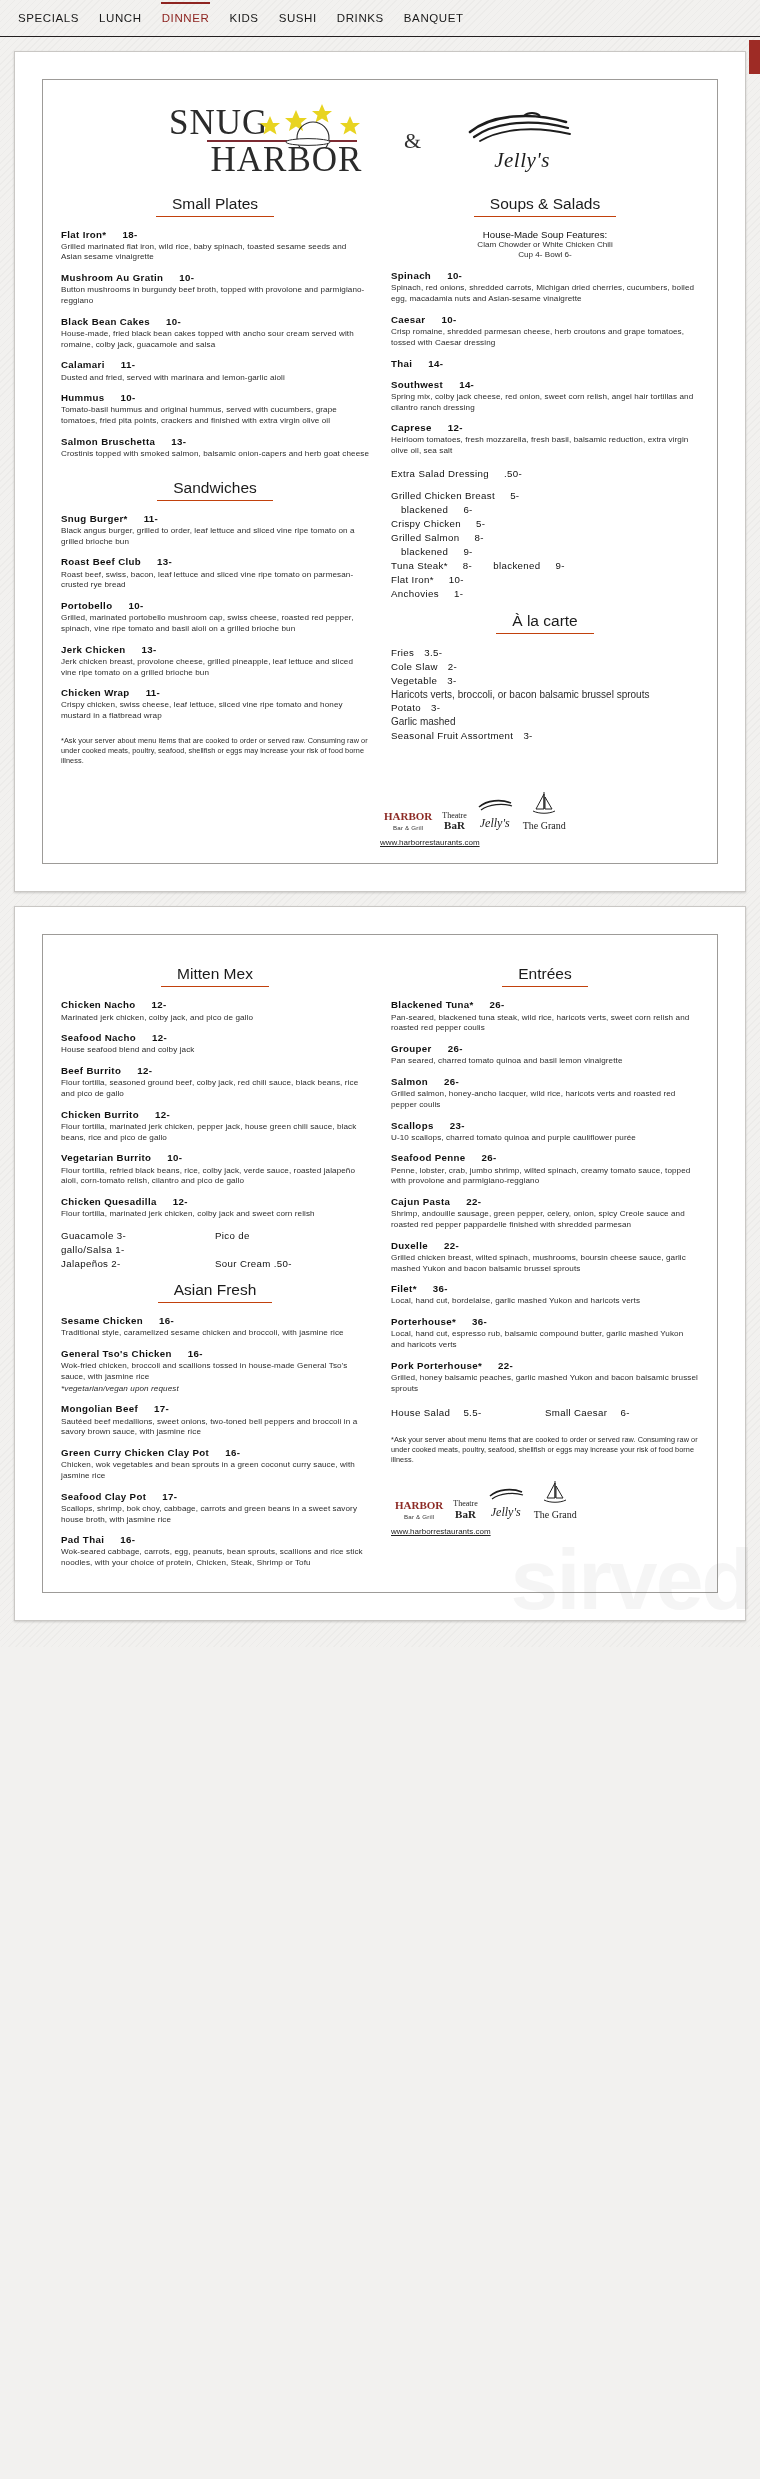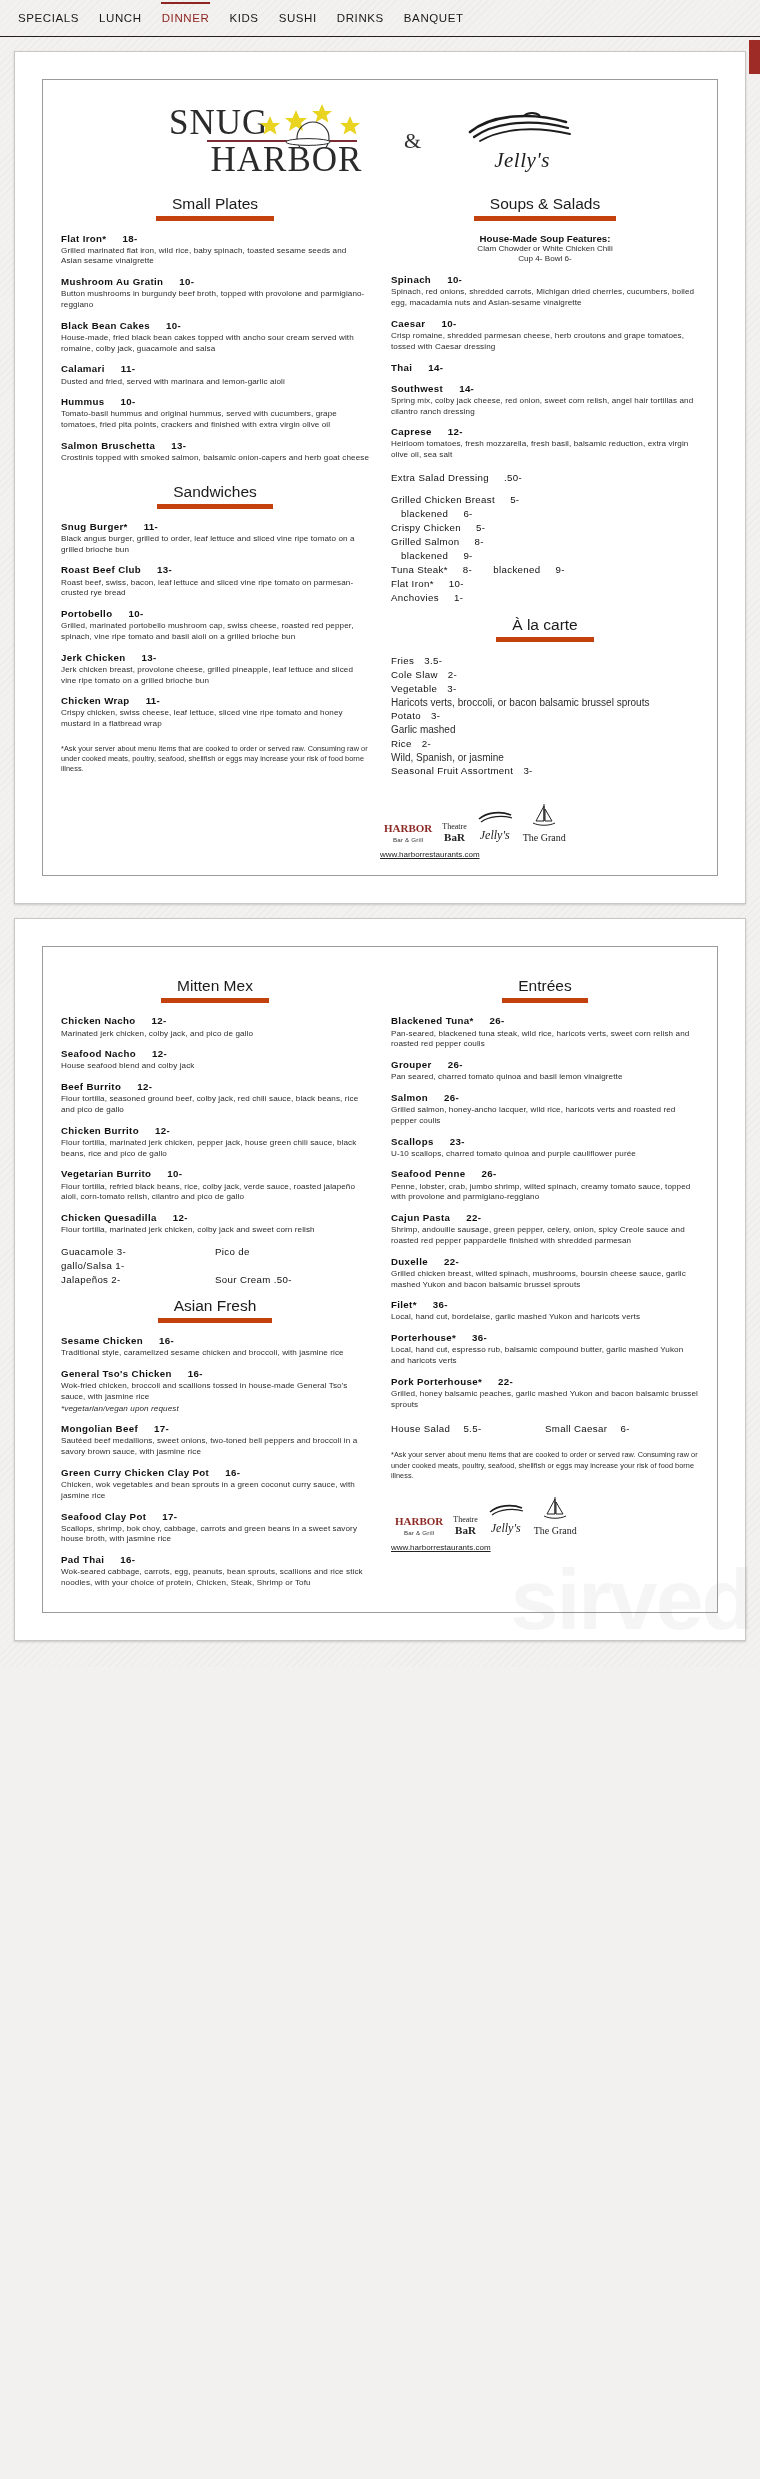--- a/index.html
+++ b/index.html
@@ -80,21 +80,21 @@
 
   
   .cols { display:flex; gap:22px; margin-top:4px; }
   .col { width:50%; }
   .sect-title {
     text-align:left;
     font-size:15.5px;
     color:#1b1b1b;
     margin:10px 0 12px 0;
     padding-bottom:3px;
-    border-bottom:5px solid #c2410c;
+    border-bottom:1px solid #c2410c;
     display:block;
     width:100%;
   }
   .sect-title-wrap { display:flex; justify-content:center; }
   .sect-title-wrap .sect-title { width:auto; padding:0 16px 3px 16px; }
 
   .item { margin-bottom:9px; }
   .item-head {
     font-size:9.7px; font-weight:bold; color:#111;
     letter-spacing:.35px; line-height:1.25;
@@ -102,21 +102,21 @@
   }
   .item-name { white-space:nowrap; }
   .item-price { margin-left:16px; white-space:nowrap; }
   .item-desc {
     font-size:8.1px; color:#2c2c2c; line-height:1.33;
     margin-top:1px; letter-spacing:.1px;
   }
   .item-desc.ital { font-style:italic; }
 
   .soup-feature-head {
-    font-size:9.7px; font-weight:bold; text-align:center; color:#111;
+    font-size:9.7px; font-weight:normal; text-align:center; color:#111;
   }
   .soup-feature-line {
     font-size:8.1px; color:#2c2c2c; text-align:center; line-height:1.35;
   }
 
   .plain-line {
     font-size:9.7px; font-weight:normal; color:#111; letter-spacing:.35px;
     line-height:1.45;
   }
   .sub-line {
@@ -400,24 +400,20 @@
         </div>
         <div>
           <div class="plain-line"><span>Vegetable</span><span style="margin-left:10px;">3-</span></div>
           <div class="sub-line">Haricots verts, broccoli, or bacon balsamic brussel sprouts</div>
         </div>
         <div>
           <div class="plain-line"><span>Potato</span><span style="margin-left:10px;">3-</span></div>
           <div class="sub-line">Garlic mashed</div>
         </div>
         <div>
-          <div class="plain-line"><span>Rice</span><span style="margin-left:10px;">2-</span></div>
-          <div class="sub-line">Wild, Spanish, or jasmine</div>
-        </div>
-        <div>
           <div class="plain-line"><span>Seasonal Fruit Assortment</span><span style="margin-left:10px;">3-</span></div>
         </div>
       </div>
     </div>
 
     <div class="footer-row">
       <div style="width:50%"></div>
       <div style="width:50%">
         <div class="footer-brands">
           <div class="fb">

